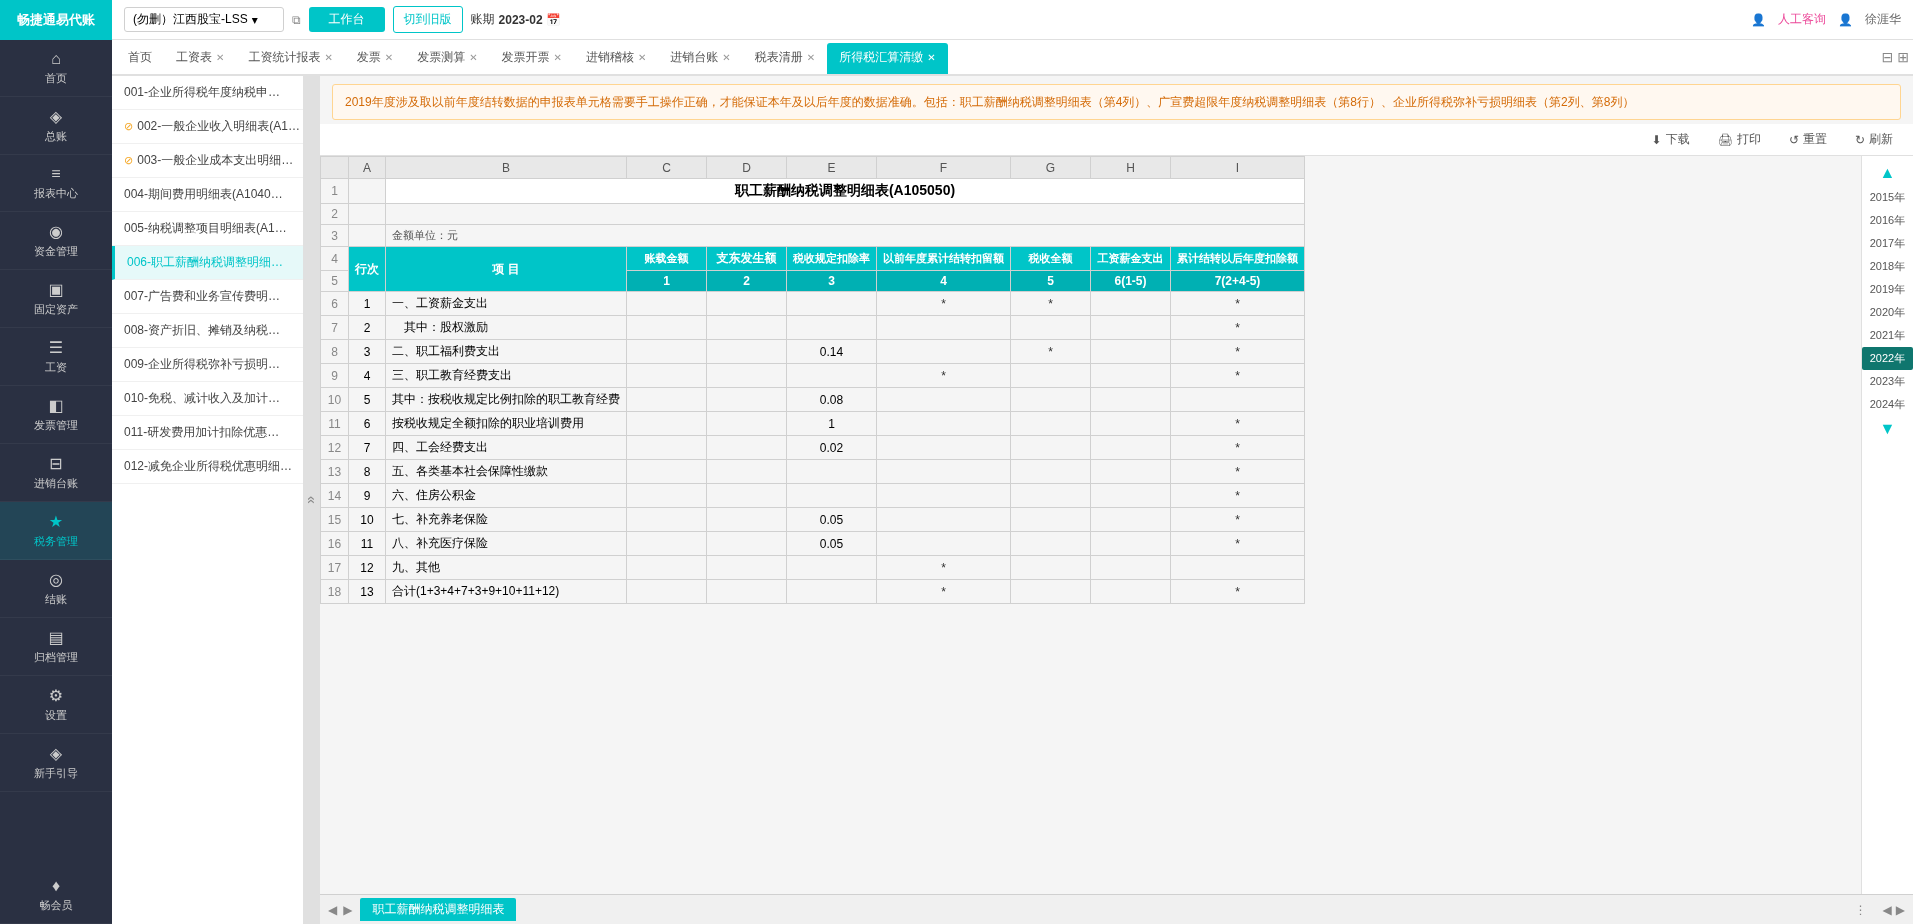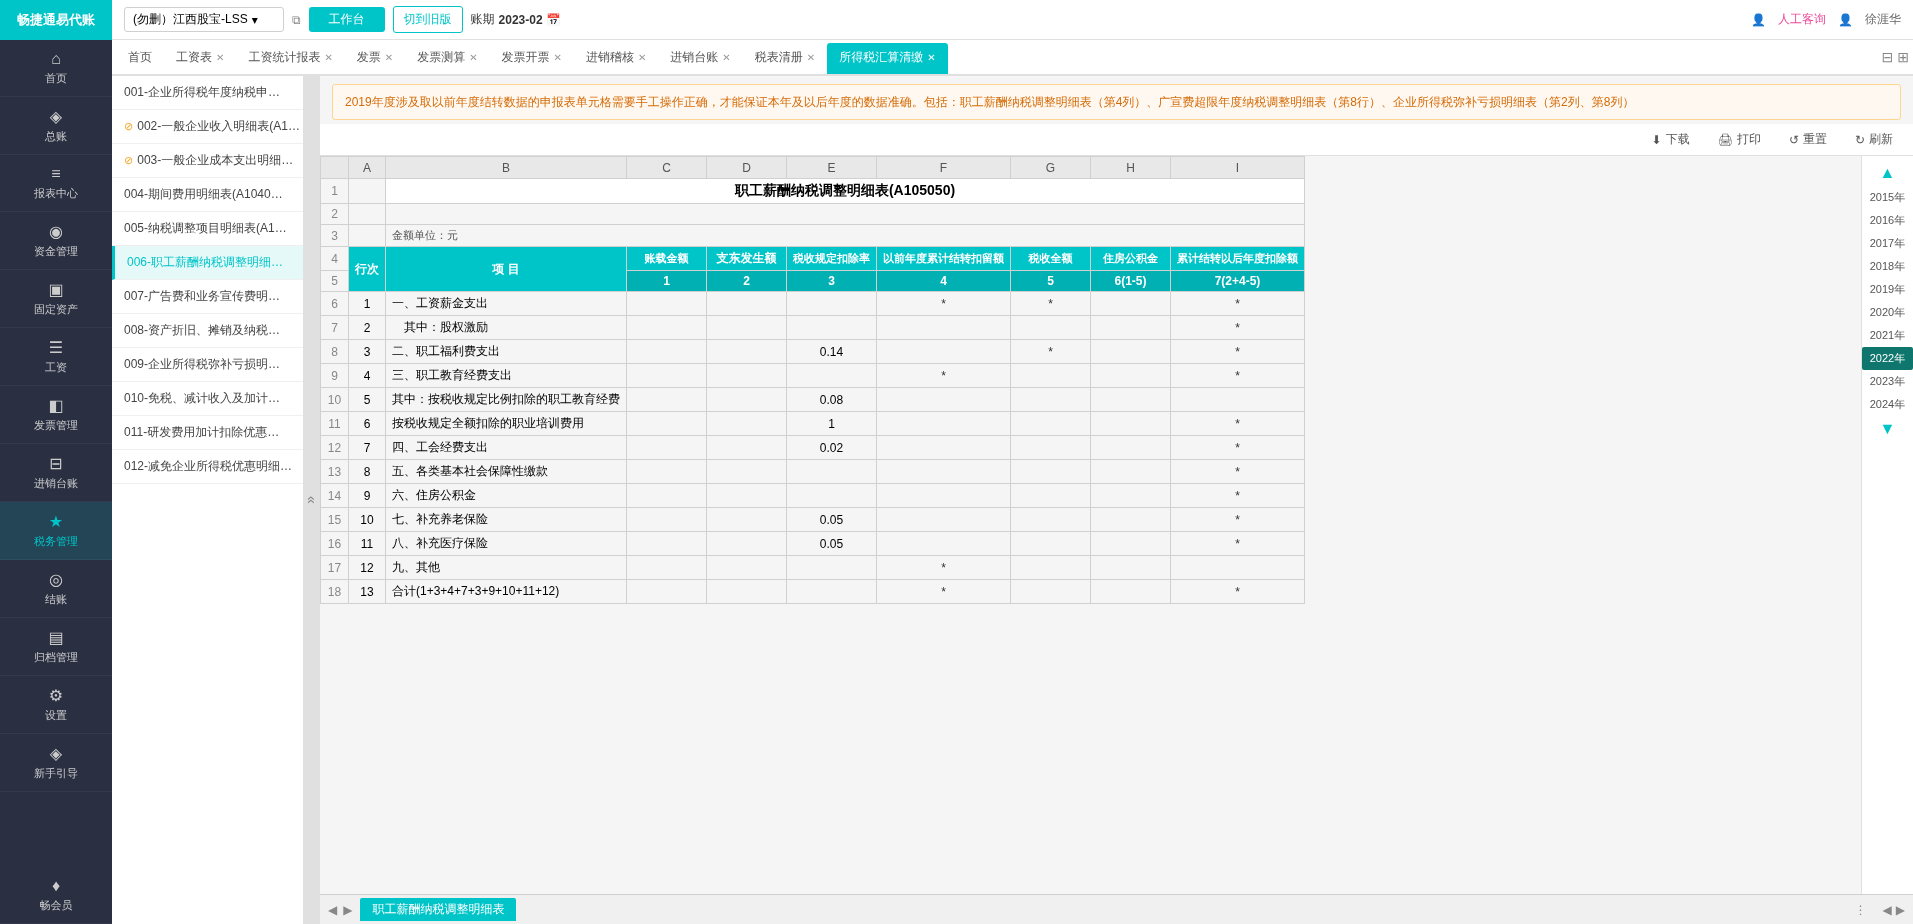--- a/index.html
+++ b/index.html
@@ -331,21 +331,21 @@
 
               <tr>
                 <td class="row-num">4</td>
                 <td class="header-cyan" rowspan="2">行次</td>
                 <td class="header-cyan" rowspan="2" style="min-width:220px;">项  目</td>
                 <td class="header-cyan" style="font-size:11px;">账载金额</td>
                 <td class="header-cyan" style="font-size:12px;">支东发生额</td>
                 <td class="header-cyan" style="font-size:11px;">税收规定扣除率</td>
                 <td class="header-cyan" style="font-size:11px;">以前年度累计结转扣留额</td>
                 <td class="header-cyan" style="font-size:11px;">税收全额</td>
-                <td class="header-cyan" style="font-size:11px;">住房公积金</td>
+                <td class="header-cyan" style="font-size:11px;">工资薪金支出</td>
                 <td class="header-cyan" style="font-size:11px;margin-top:26px;">累计结转以后年度扣除额</td>
               </tr>
 
               <tr>
                 <td class="row-num">5</td>
                 <td class="header-cyan" style="background:#00b0b3;color:#fff;text-align:center;">1</td>
                 <td class="header-cyan" style="background:#00b0b3;color:#fff;text-align:center;">2</td>
                 <td class="header-cyan" style="background:#00b0b3;color:#fff;text-align:center;">3</td>
                 <td class="header-cyan" style="background:#00b0b3;color:#fff;text-align:center;">4</td>
                 <td class="header-cyan" style="background:#00b0b3;color:#fff;text-align:center;">5</td>

